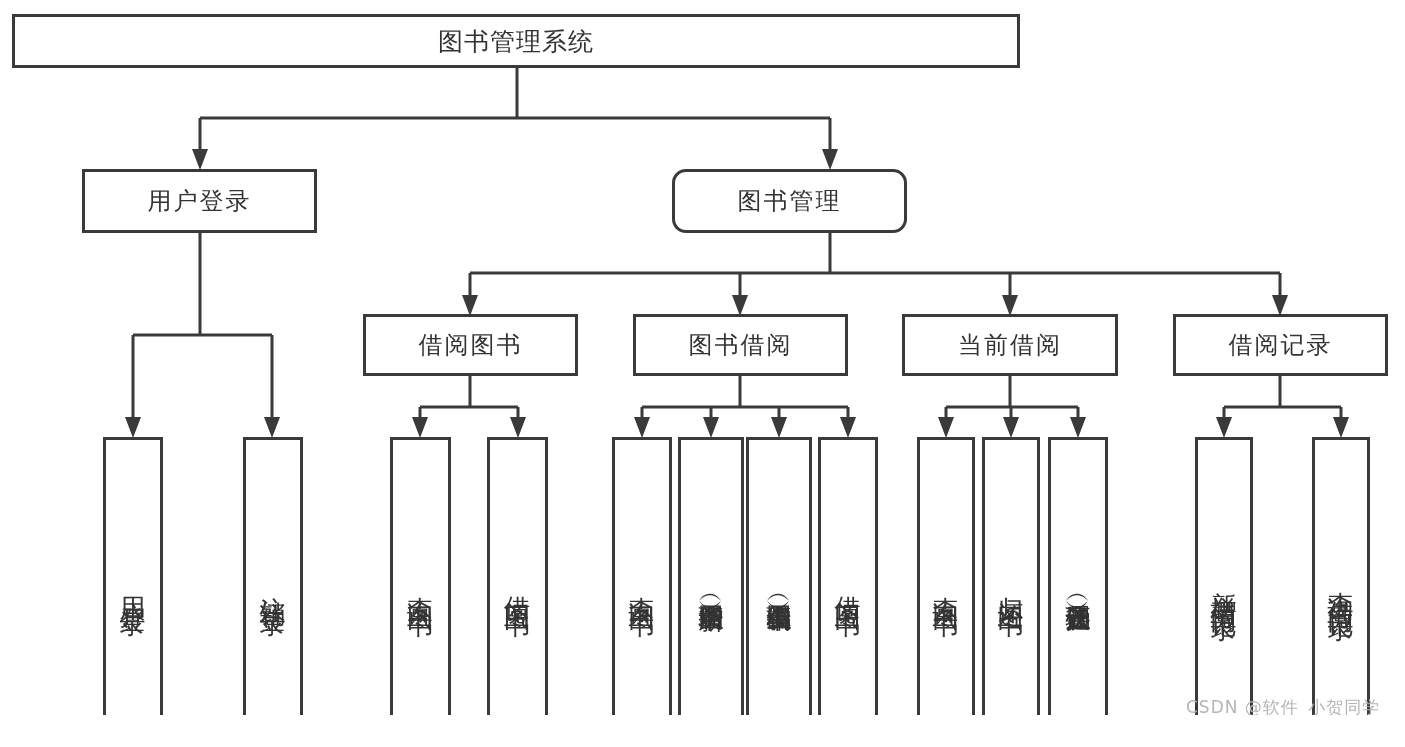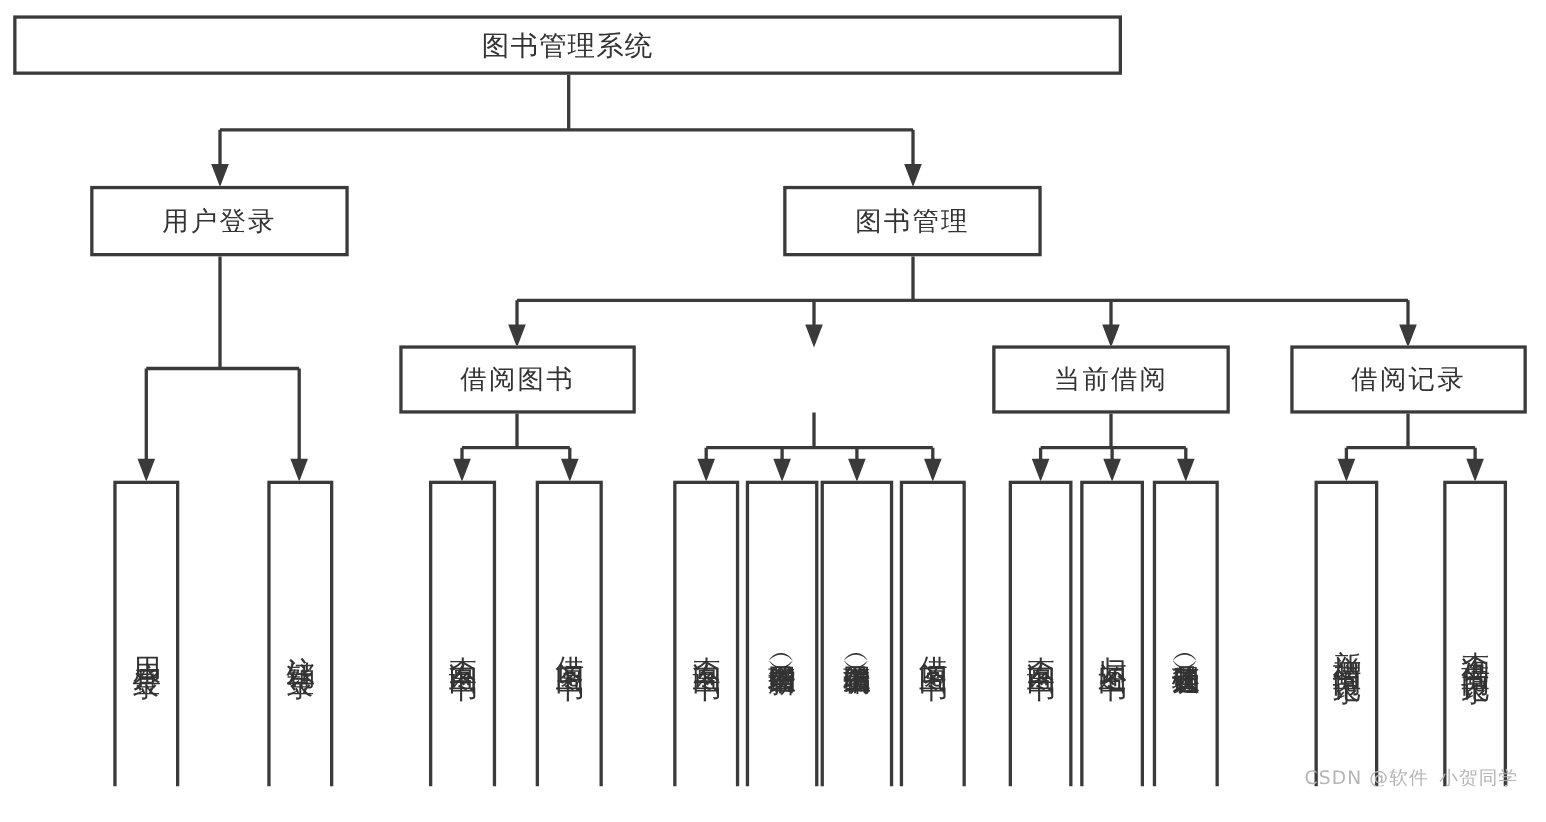--- a/index.html
+++ b/index.html
@@ -81,26 +81,29 @@
       M1333,417 L1349,417 L1341,438 Z"></path>
   </svg>
 
   <div class="box root" style="left:12px;top:14px;width:1008px;height:54px;">
     <span class="hlabel">图书管理系统</span>
   </div>
 
   <div class="box" style="left:82px;top:169px;width:235px;height:64px;">
     <span class="hlabel">用户登录</span>
   </div>
-  <div class="box" style="left:712px;top:169px;width:235px;height:64px;">
+  <div class="box" style="left:672px;top:169px;width:235px;height:64px;border-radius:14px;">
     <span class="hlabel">图书管理</span>
   </div>
 
   <div class="box" style="left:363px;top:314px;width:215px;height:62px;">
     <span class="hlabel">借阅图书</span>
+  </div>
+  <div class="box" style="left:633px;top:314px;width:215px;height:62px;">
+    <span class="hlabel">图书借阅</span>
   </div>
   <div class="box" style="left:902px;top:314px;width:216px;height:62px;">
     <span class="hlabel">当前借阅</span>
   </div>
   <div class="box" style="left:1173px;top:314px;width:215px;height:62px;align-items:center;">
     <span class="hlabel">借阅记录</span>
   </div>
 
   <div class="box" style="left:103px;top:437px;width:60px;height:298px;">
     <span class="vlabel">用户登录</span>

